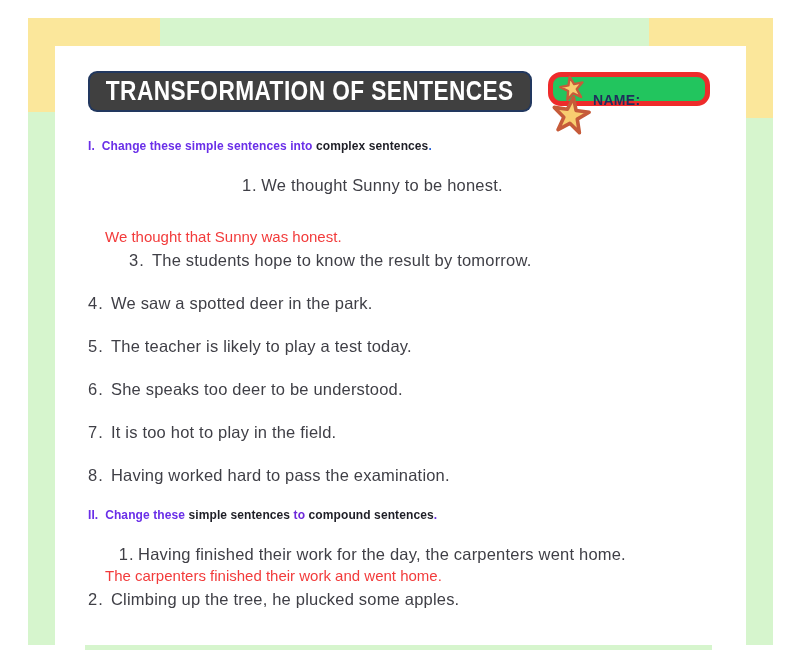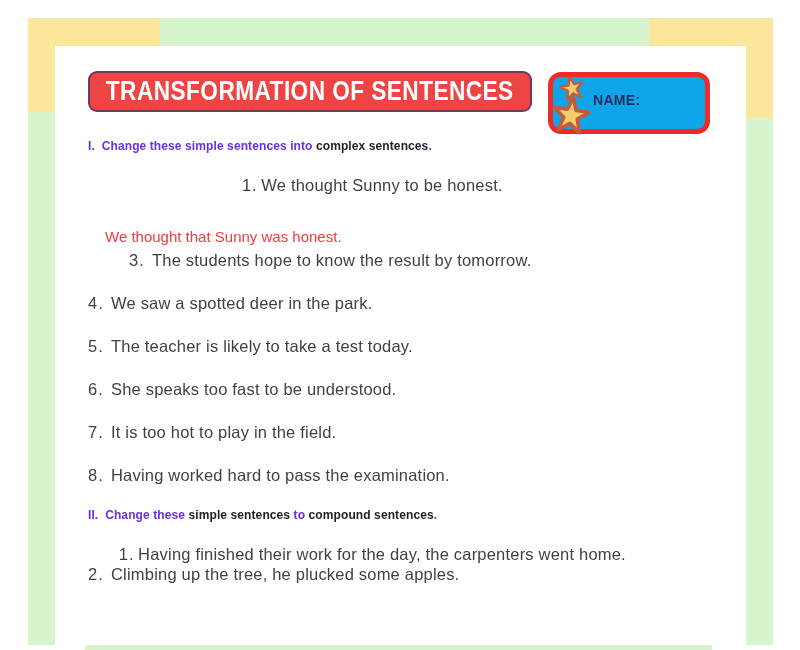--- a/index.html
+++ b/index.html
@@ -23,22 +23,22 @@
     position:absolute; left:88px; top:71px; width:444px; height:41px;
     border-radius:9px; display:flex; align-items:center; justify-content:center;
     box-sizing:border-box; border:2px solid rgba(10,50,120,0.55);
   }
   .title-bar .title-text {
     color:#ffffff; font-weight:bold; font-size:27px; letter-spacing:0.5px;
     display:inline-block; transform:scaleX(0.84); white-space:nowrap;
   }
 
   .name-box {
-    position:absolute; left:548px; top:72px; width:162px; height:62px;
-    background:#0ea5e9; border-radius:13px; box-sizing:border-box;
+    position:absolute; left:548px; top:72px; width:162px; height:34px;
+    background:#22c55e; border-radius:13px; box-sizing:border-box;
   }
   .name-label {
     position:absolute; left:40px; top:15px;
     font-weight:bold; font-size:14px; letter-spacing:0.3px;
   }
   .name-blank {
     position:absolute; left:90px; top:10px; right:8px; bottom:10px;
   }
   .star { position:absolute; }
   .star-small { left:6px; top:-2px; width:26px; height:26px; transform:rotate(-12deg); }
@@ -63,21 +63,21 @@
 
 <div class="band top-yellow-left" style="background: rgb(251, 231, 155);"></div>
 <div class="band top-green" style="background: rgb(214, 245, 205);"></div>
 <div class="band top-yellow-right" style="background: rgb(251, 231, 155);"></div>
 <div class="band left-yellow" style="background: rgb(251, 231, 155);"></div>
 <div class="band left-green" style="background: rgb(214, 245, 205);"></div>
 <div class="band right-yellow" style="background: rgb(251, 231, 155);"></div>
 <div class="band right-green" style="background: rgb(214, 245, 205);"></div>
 <div class="band bottom-green" style="background: rgb(214, 245, 205);"></div>
 
-<div class="title-bar" style="background: #ef4444;">
+<div class="title-bar" style="background: #404040;">
   <span class="title-text">TRANSFORMATION OF SENTENCES</span>
 </div>
 
 <div class="name-box" style="border: 5px solid rgb(238, 43, 43);">
   <span class="star star-small">
     <svg viewBox="0 0 100 100" width="100%" height="100%">
       <polygon class="star-poly" points="50,6 61,37 94,37 67,58 77,91 50,71 23,91 33,58 6,37 39,37" stroke-width="9" stroke-linejoin="round" fill="#F8CD70" stroke="#C65B3A"></polygon>
     </svg>
   </span>
   <span class="star star-large">
@@ -100,41 +100,42 @@
 
   <div class="item" style="color: rgb(63, 63, 70); margin-left: 41px;">
     <span class="num">3.</span><span class="text">The students hope to know the result by tomorrow.</span>
   </div>
 
   <div class="item" style="color: rgb(63, 63, 70);">
     <span class="num">4.</span><span class="text">We saw a spotted deer in the park.</span>
   </div>
 
   <div class="item" style="color: rgb(63, 63, 70);">
-    <span class="num">5.</span><span class="text">The teacher is likely to take a test today.</span>
+    <span class="num">5.</span><span class="text">The teacher is likely to play a test today.</span>
   </div>
 
   <div class="item" style="color: rgb(63, 63, 70);">
-    <span class="num">6.</span><span class="text">She speaks too fast to be understood.</span>
+    <span class="num">6.</span><span class="text">She speaks too deer to be understood.</span>
   </div>
 
   <div class="item" style="color: rgb(63, 63, 70);">
     <span class="num">7.</span><span class="text">It is too hot to play in the field.</span>
   </div>
 
   <div class="item" style="color: rgb(63, 63, 70);">
     <span class="num">8.</span><span class="text">Having worked hard to pass the examination.</span>
   </div>
 </div>
   </div>
 
   <div class="section">
     <div class="section-heading"><span style="color: rgb(106, 47, 232);">II.  Change these </span><span style="color: rgb(30, 30, 38);">simple sentences </span><span style="color: #6d28d9;">to</span><span style="color: rgb(30, 30, 38);"> compound sentences</span><span style="color: rgb(106, 47, 232);">.</span></div>
     <div class="items">
   <div class="item has-answer" style="color: rgb(63, 63, 70);">
     <span class="num">1.</span><span class="text">Having finished their work for the day, the carpenters went home.</span>
   </div>
+<div class="answer" style="color: rgb(242, 59, 59);">The carpenters finished their work and went home.</div>
   <div class="item" style="color: rgb(63, 63, 70);">
     <span class="num">2.</span><span class="text">Climbing up the tree, he plucked some apples.</span>
   </div>
 </div>
   </div>
 </div>
 
 </body></html>

